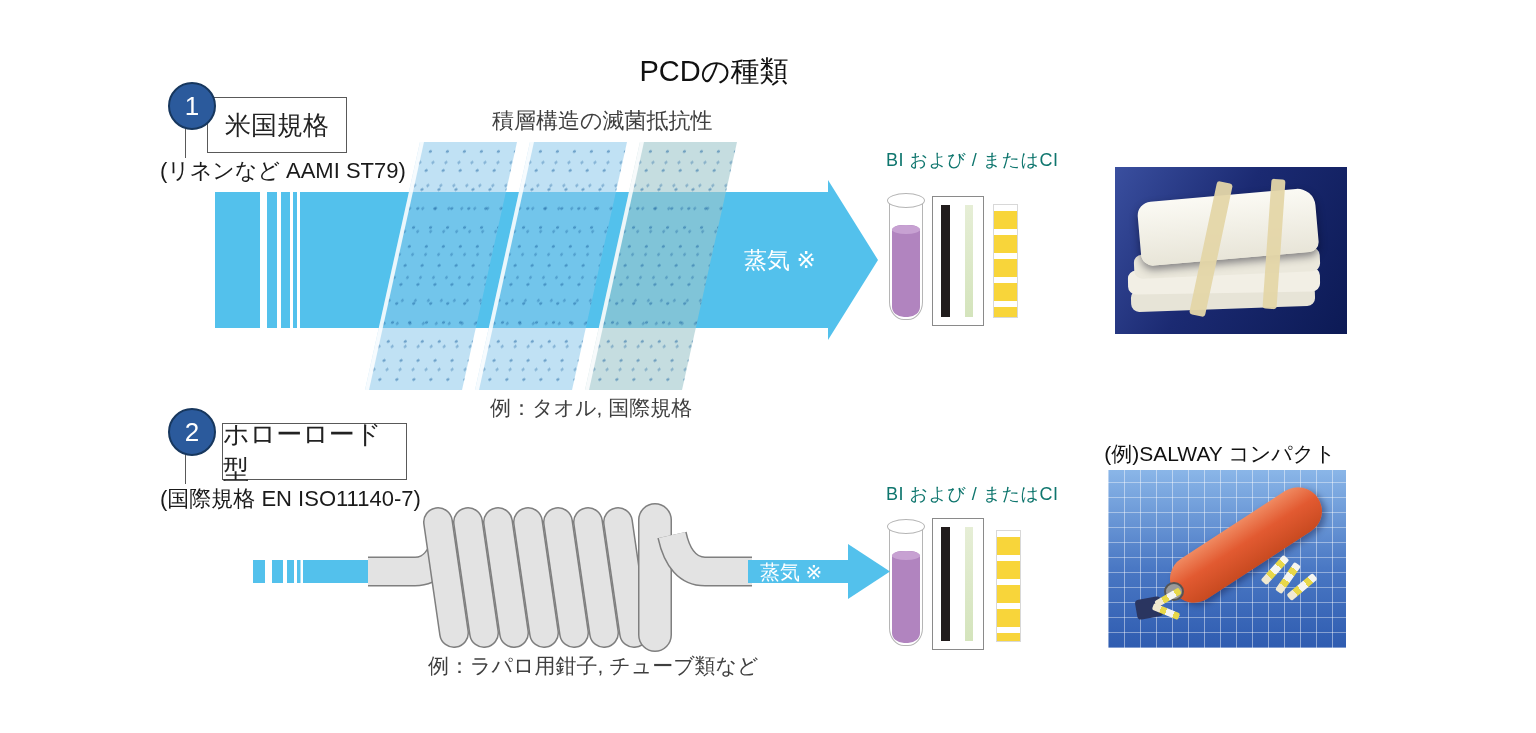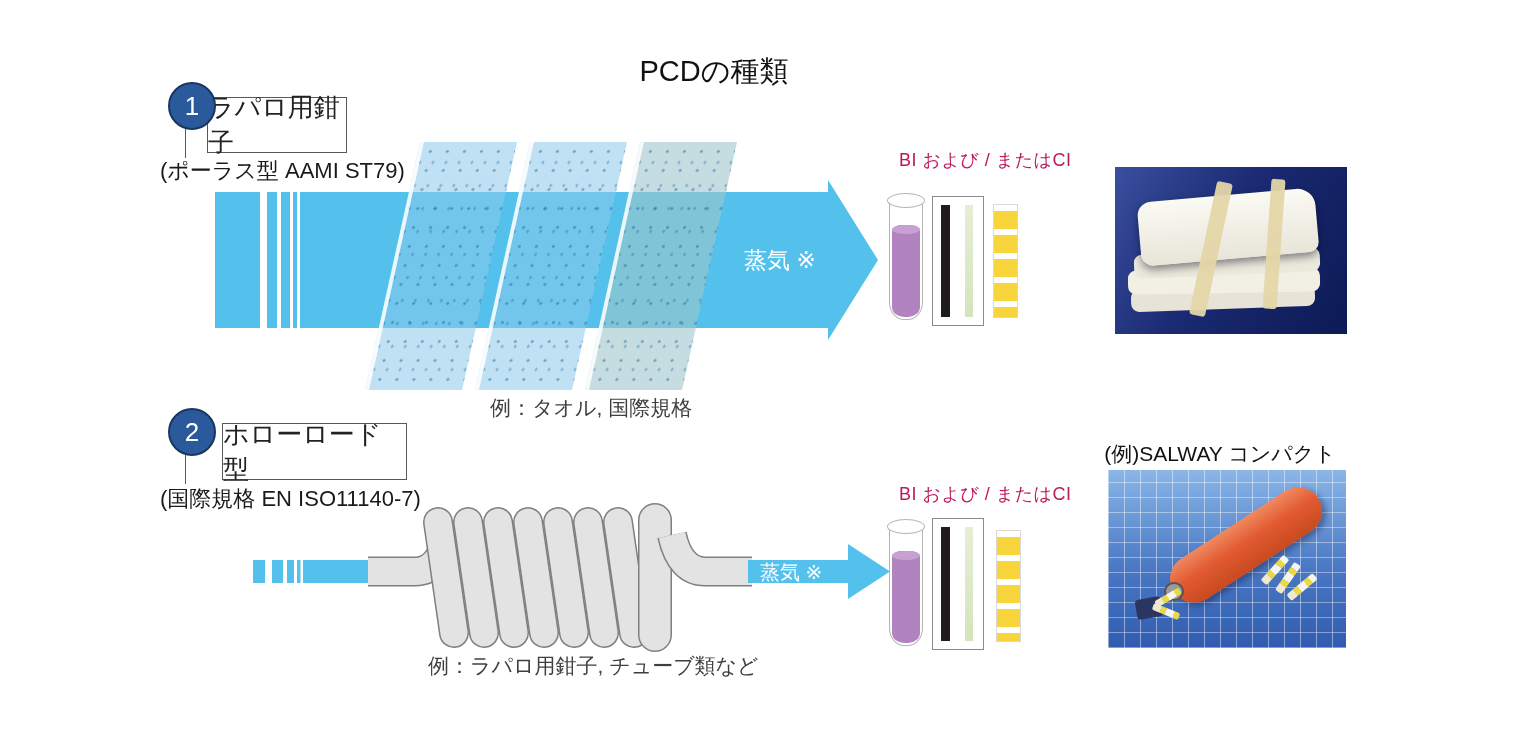--- a/index.html
+++ b/index.html
@@ -10,21 +10,21 @@
   .abs{position:absolute;}
   .title{left:0;right:0;top:52px;text-align:center;font-size:29px;color:#111;}
   
   .badge{width:44px;height:44px;border-radius:50%;background:#2b5a9c;border:2.5px solid #17375e;
          color:#fff;font-size:26px;display:flex;align-items:center;justify-content:center;z-index:5;}
   .stem{width:0;border-left:1.5px solid #595959;}
   .typebox{border:1.5px solid #595959;background:#fff;display:flex;align-items:center;justify-content:center;
            font-size:26px;color:#222;z-index:4;}
   .standard{font-size:22px;color:#1a1a1a;}
   .note{font-size:21px;color:#3f3f3f;}
-  .bici{font-size:18px;color:#be185d;letter-spacing:.5px;margin-left:13px;}
+  .bici{font-size:18px;color:#0f766e;letter-spacing:.5px;}
   .caption{font-size:21px;color:#111;text-align:center;}
   
   .arrow1{left:215px;top:180px;width:663px;height:160px;background:#53c1ec;z-index:1;
           clip-path:polygon(0 12px,613px 12px,613px 0,663px 80px,613px 160px,613px 148px,0 148px);}
   .gap{position:absolute;top:12px;height:136px;background:#fff;}
   .steam{color:#fff;font-size:23px;z-index:3;}
   
   .sheet{width:93px;height:248px;transform:skewX(-12.5deg);transform-origin:top left;z-index:2;
          border-left:4px solid rgba(255,255,255,.85);
          background-color:rgba(141,200,235,.55);
@@ -90,23 +90,24 @@
 
 <div class="stage">
 
   <div class="abs title">PCDの種類</div>
 
   <div class="abs stem" style="left:185px;top:126px;height:32px;"></div>
   <div class="abs badge" style="left:168px;top:82px;">
     <span>1</span>
   </div>
   <div class="abs typebox" style="left:207px;top:97px;width:138px;height:54px;">
-    <span>ラパロ用鉗子</span>
-  </div>
-  <div class="abs standard" style="left:160px;top:156px;">(ポーラス型 AAMI ST79)</div>
+    <span>米国規格</span>
+  </div>
+  <div class="abs standard" style="left:160px;top:156px;">(リネンなど AAMI ST79)</div>
+  <div class="abs note" style="left:492px;top:106px;font-size:22px;">積層構造の滅菌抵抗性</div>
 
   <div class="abs arrow1">
     <div class="gap" style="left:45px;width:7px;"></div>
     <div class="gap" style="left:62px;width:4px;"></div>
     <div class="gap" style="left:75px;width:3px;"></div>
     <div class="gap" style="left:82px;width:3px;"></div>
   </div>
   <div class="abs sheet" style="left:420px;top:142px;"></div>
   <div class="abs sheet" style="left:530px;top:142px;"></div>
   <div class="abs sheet greenish" style="left:640px;top:142px;"></div>

